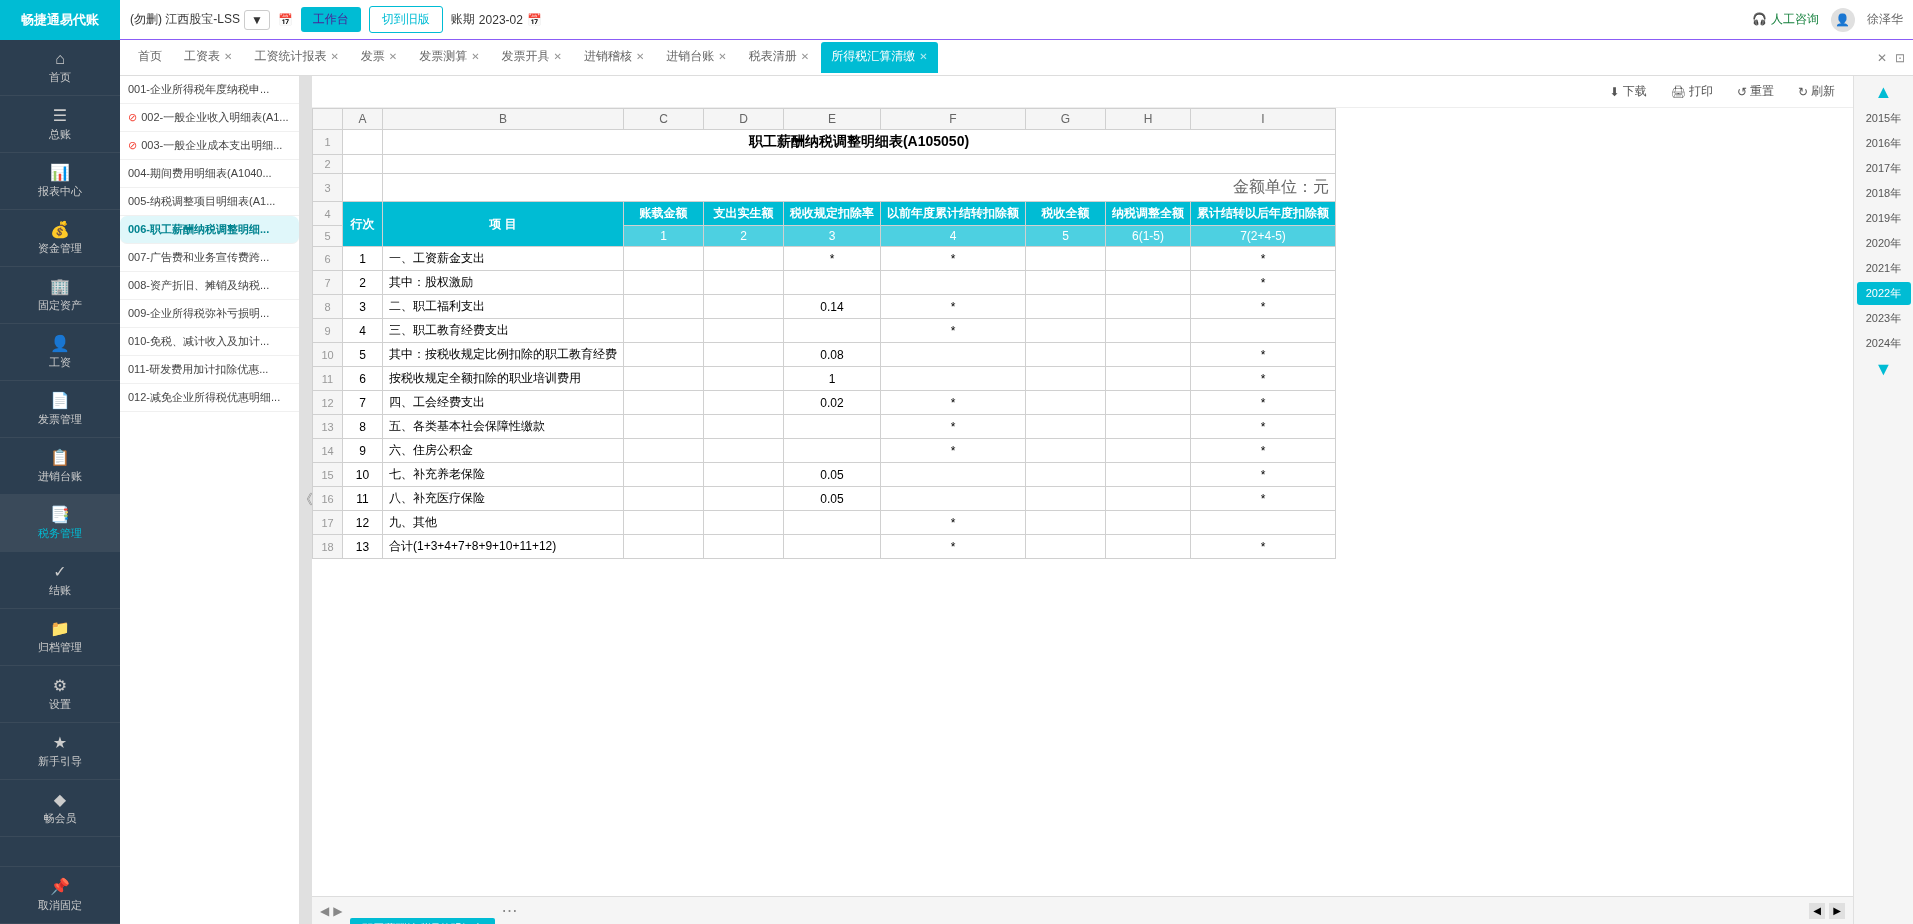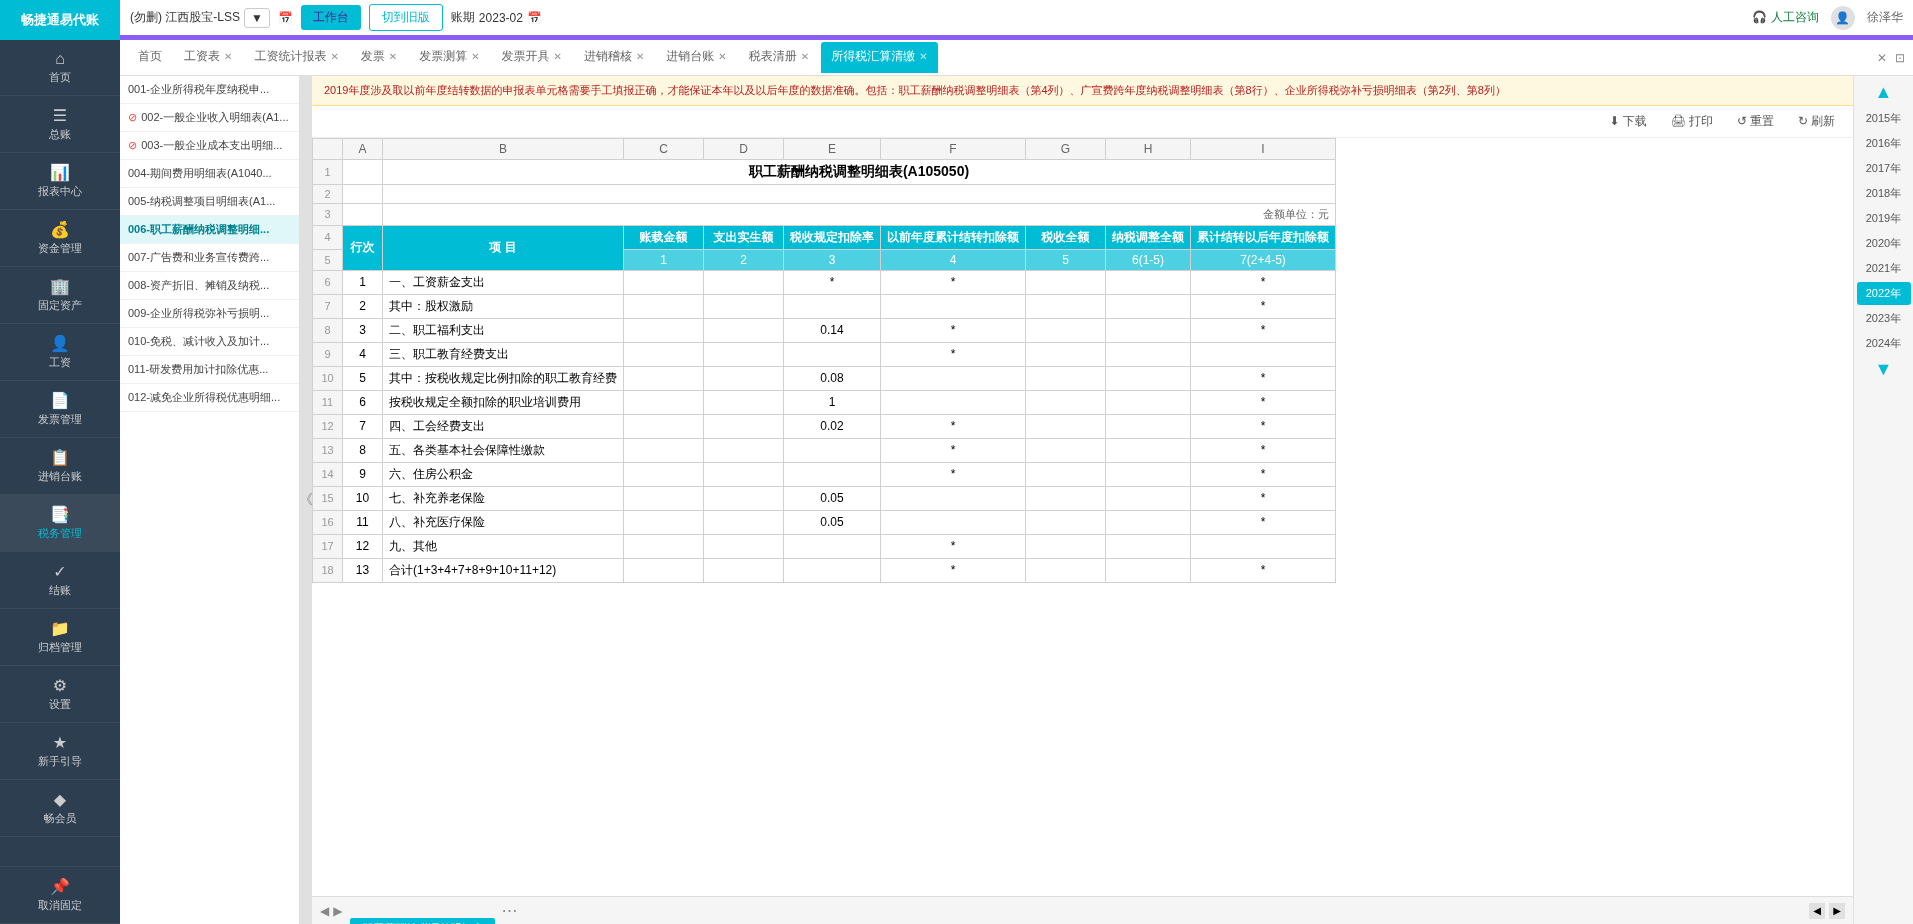--- a/index.html
+++ b/index.html
@@ -53,21 +53,21 @@
       overflow: hidden;
     }
 
     
     .topbar {
       background: white;
       height: 40px;
       display: flex;
       align-items: center;
       padding: 0 10px;
-      border-bottom: 5px solid #8b5cf6;
+      border-bottom: 1px solid #8b5cf6;
       gap: 8px;
     }
     .topbar-company {
       display: flex;
       align-items: center;
       gap: 4px;
       font-size: 12px;
       color: #333;
     }
     .topbar-select {
@@ -162,21 +162,21 @@
     .form-list-item {
       padding: 6px 8px;
       font-size: 11px;
       color: #444;
       cursor: pointer;
       border-bottom: 1px solid #f0f0f0;
       display: flex;
       align-items: center;
       gap: 4px;
     }
-    .form-list-item.active { background: #e0f7fa; color: #00838f; font-weight: bold; }
+    .form-list-item.active { background: #e0f7fa; color: #00838f; font-weight: bold; border-radius: 7px; }
     .form-list-item .err { color: #f44336; font-size: 11px; }
 
     
     .table-area {
       flex: 1;
       display: flex;
       flex-direction: column;
       overflow: hidden;
       background: white;
     }
@@ -493,23 +493,20 @@
       </div>
       <div class="form-list-item">
         <span>012-减免企业所得税优惠明细...</span>
       </div>
     </div>
 
     <div class="collapse-handle">《</div>
 
     <div class="table-area">
 
-      <div class="warning-banner">
-        <span>2019年度涉及取以前年度结转数据的申报表单元格需要手工填报正确，才能保证本年以及以后年度的数据准确。包括：职工薪酬纳税调整明细表（第4列）、广宣费跨年度纳税调整明细表（第8行）、企业所得税弥补亏损明细表（第2列、第8列）</span>
-      </div>
 
       <div class="table-toolbar">
         <div class="toolbar-btn">
           <span>⬇</span>
           <span>下载</span>
         </div>
         <div class="toolbar-btn">
           <span>🖨</span>
           <span>打印</span>
         </div>
@@ -550,21 +547,21 @@
 
             <tr>
               <td class="row-num">2</td>
               <td></td>
               <td colspan="8"></td>
             </tr>
 
             <tr>
               <td class="row-num">3</td>
               <td></td>
-              <td colspan="8" style="text-align:right;font-size:11px;color:#666;">金额单位：元</td>
+              <td colspan="8" style="text-align:right;font-size:16px;color:#666;">金额单位：元</td>
             </tr>
 
             <tr>
               <td class="row-num">4</td>
               <td class="header-cyan" rowspan="2" style="width:40px;">行次</td>
               <td class="header-cyan" rowspan="2" style="min-width:160px;">项 目</td>
               <td class="header-cyan" style="width:80px;">账载金额</td>
               <td class="header-cyan" style="width:80px;">支出实生额</td>
               <td class="header-cyan" style="width:80px;">税收规定扣除率</td>
               <td class="header-cyan" style="width:100px;">以前年度累计结转扣除额</td>

